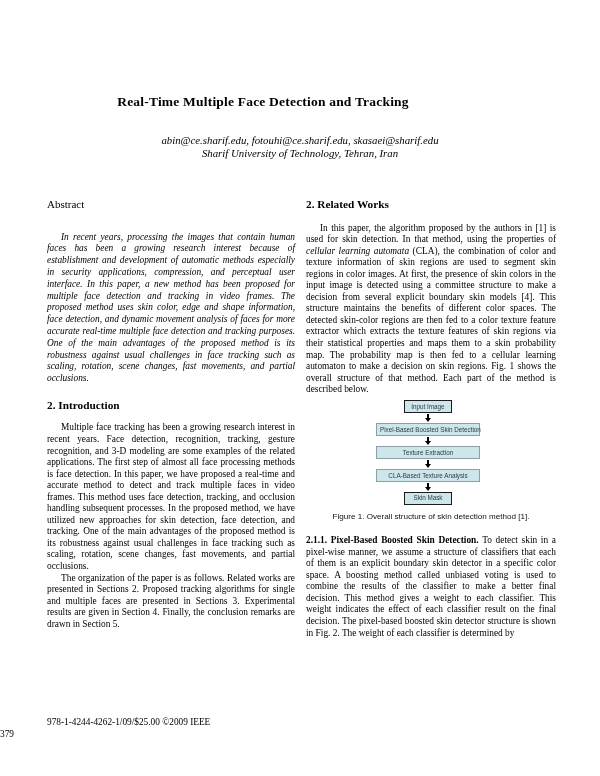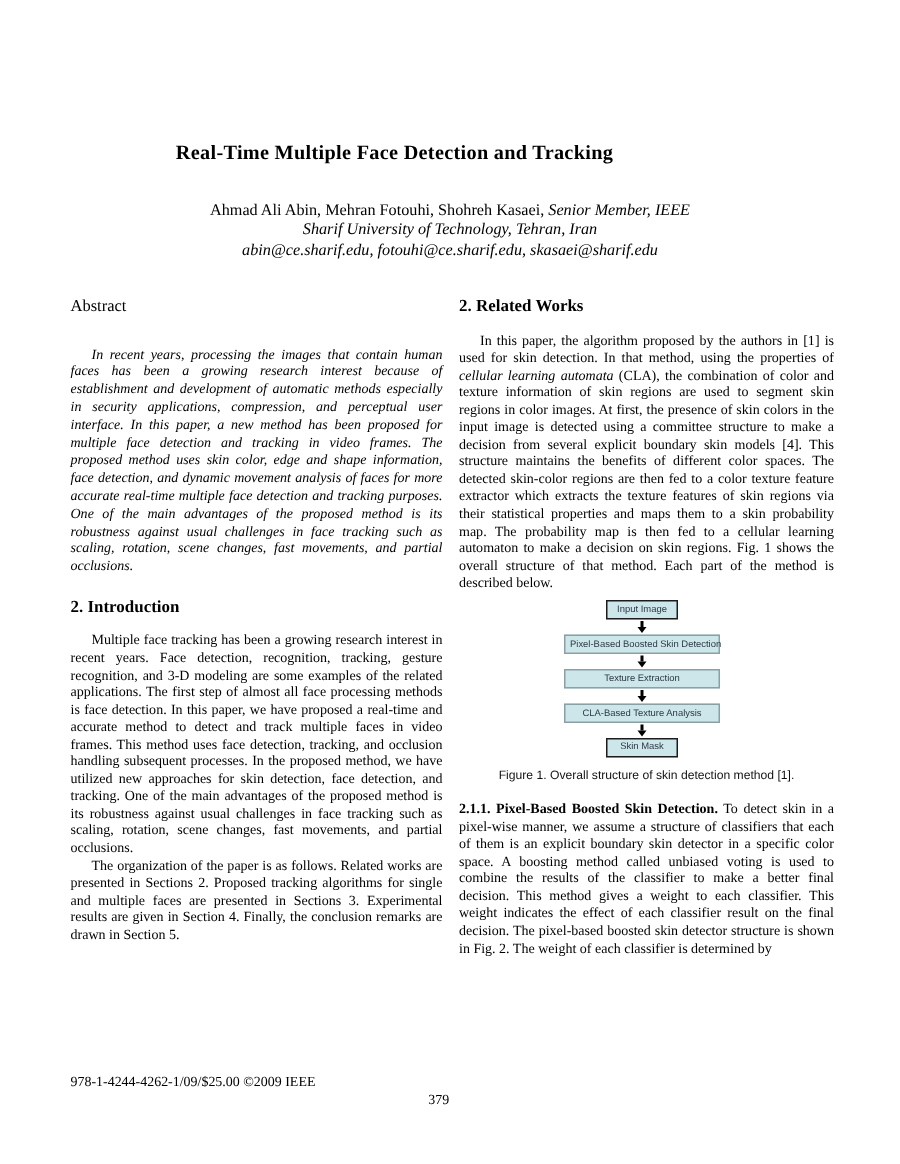--- a/index.html
+++ b/index.html
@@ -37,33 +37,32 @@
   .fc-wide   { width:104px; border:1px solid #8aa0a5; }
   .fc-arrow { display:flex; flex-direction:column; align-items:center; margin:1px 0; }
   .fc-arrow .stem { width:1.6px; height:3.5px; background:#000; }
   .fc-arrow .head { width:0; height:0; border-left:3.4px solid transparent;
                     border-right:3.4px solid transparent; border-top:4.4px solid #000; }
   .caption { font-family:"Liberation Sans", sans-serif; font-size:8.1px; color:#111;
              text-align:center; margin:7px 0 0; text-indent:0; line-height:10px; }
 
   .footer { position:absolute; left:47px; top:717px; width:520px; font-size:9.3px; line-height:11.6px;
             text-align:left; }
-  .pageno { position:absolute; left:0; top:728.6px; width:585px; text-align:center; font-size:9.3px; }
+  .pageno { position:absolute; left:0; top:728.6px; width:585px; font-size:9.3px; }
 </style>
 </head>
 <body>
 
 <div class="page">
 
   <div class="title">Real-Time Multiple Face Detection and Tracking</div>
 
   <div class="authorblock">
-    <div><span>Ahmad Ali Abin, Mehran Fotouhi, Shohreh Kasaei, </span><span class="it">Senior Member, IEEE</span></div>
+    <div class="it">abin@ce.sharif.edu, fotouhi@ce.sharif.edu, skasaei@sharif.edu</div>
     <div class="it">Sharif University of Technology, Tehran, Iran</div>
-    <div class="it">abin@ce.sharif.edu, fotouhi@ce.sharif.edu, skasaei@sharif.edu</div>
   </div>
 
   <div class="col col-left">
     <div class="abstract-h">Abstract</div>
     <p class="abstract-p">In recent years, processing the images that contain human faces has been a growing research interest because of establishment and development of automatic methods especially in security applications, compression, and perceptual user interface. In this paper, a new method has been proposed for multiple face detection and tracking in video frames. The proposed method uses skin color, edge and shape information, face detection, and dynamic movement analysis of faces for more accurate real-time multiple face detection and tracking purposes. One of the main advantages of the proposed method is its robustness against usual challenges in face tracking such as scaling, rotation, scene changes, fast movements, and partial occlusions.</p>
     <div class="h2 intro-h">2. Introduction</div>
     <p class="body-p">Multiple face tracking has been a growing research interest in recent years. Face detection, recognition, tracking, gesture recognition, and 3-D modeling are some examples of the related applications. The first step of almost all face processing methods is face detection. In this paper, we have proposed a real-time and accurate method to detect and track multiple faces in video frames. This method uses face detection, tracking, and occlusion handling subsequent processes. In the proposed method, we have utilized new approaches for skin detection, face detection, and tracking. One of the main advantages of the proposed method is its robustness against usual challenges in face tracking such as scaling, rotation, scene changes, fast movements, and partial occlusions.</p>
     <p class="body-p">The organization of the paper is as follows. Related works are presented in Sections 2. Proposed tracking algorithms for single and multiple faces are presented in Sections 3. Experimental results are given in Section 4. Finally, the conclusion remarks are drawn in Section 5.</p>
   </div>
 

